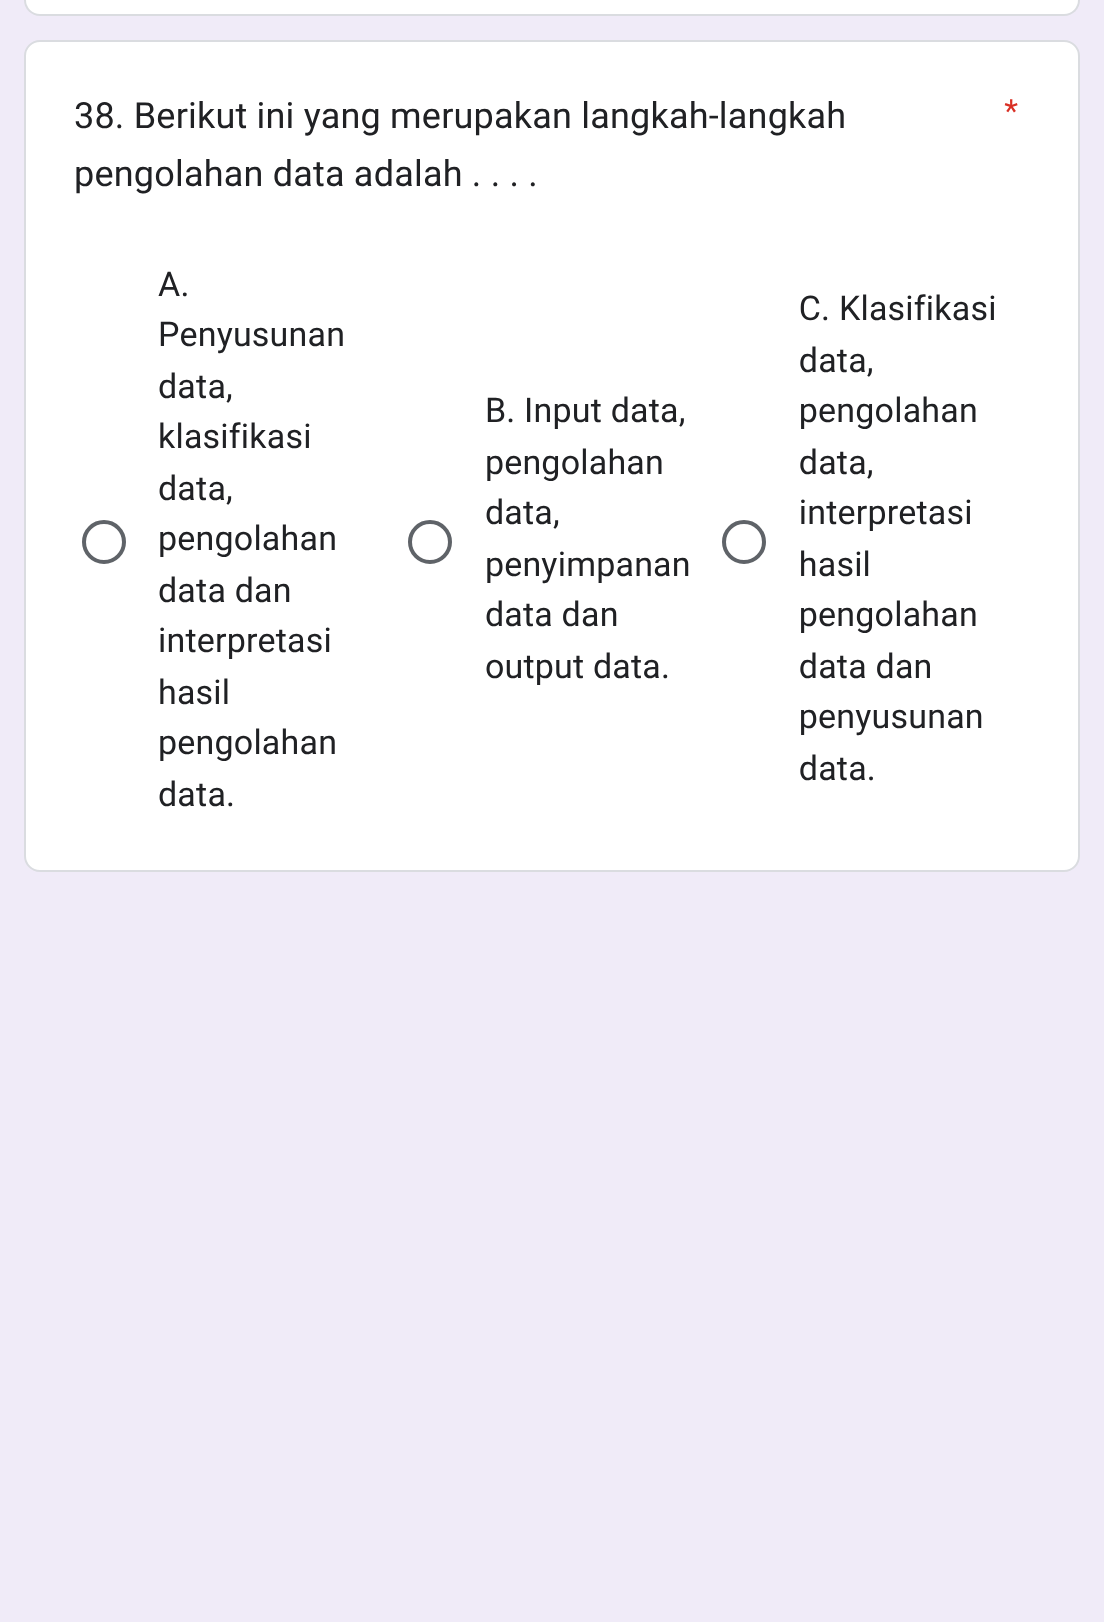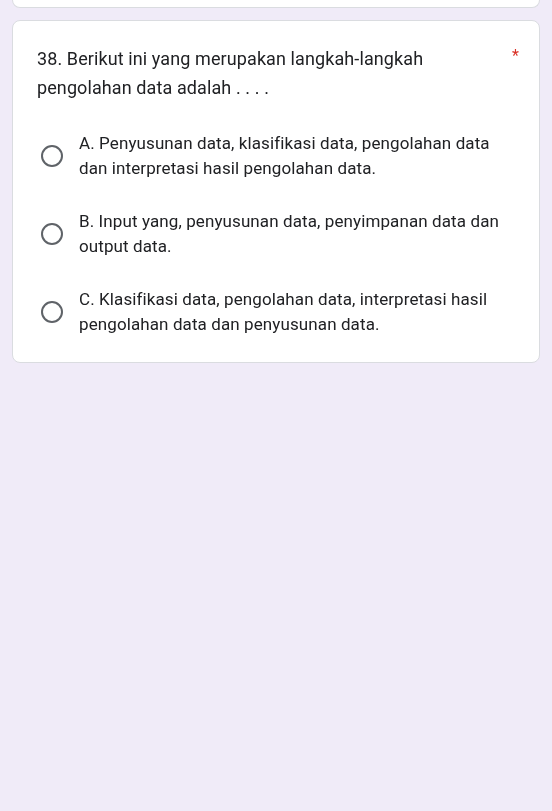--- a/index.html
+++ b/index.html
@@ -23,21 +23,21 @@
     height: 8px;
     border-top: none;
     border-top-left-radius: 0;
     border-top-right-radius: 0;
   }
   .card {
     background: #ffffff;
     border: 1px solid #dadce0;
     border-radius: 8px;
     margin: 0 12px;
-    padding: 24px 20px 24px 24px;
+    padding: 24px 30px 24px 24px;
   }
   .question-header {
     display: flex;
     align-items: flex-start;
     margin-bottom: 28px;
   }
   .question-text {
     font-size: 18px;
     color: #202124;
     line-height: 1.6;
@@ -45,22 +45,21 @@
     letter-spacing: 0.1px;
   }
   .required-asterisk {
     color: #d93025;
     font-size: 16px;
     margin-left: 8px;
     line-height: 1.4;
   }
   .options {
     display: flex;
-    flex-direction: column;
-    gap: 27px;
+    gap: 16px;
     padding-left: 4px;
     justify-content: center;
   }
   .option {
     display: flex;
     align-items: center;
     gap: 16px;
     cursor: pointer;
   }
   .radio {
@@ -95,21 +94,21 @@
 
   <div class="options">
 
     <label class="option">
       <span class="radio"></span>
       <span class="option-label">A. Penyusunan data, klasifikasi data, pengolahan data dan interpretasi hasil pengolahan data.</span>
     </label>
 
     <label class="option">
       <span class="radio"></span>
-      <span class="option-label">B. Input yang, penyusunan data, penyimpanan data dan output data.</span>
+      <span class="option-label">B. Input data, pengolahan data, penyimpanan data dan output data.</span>
     </label>
 
     <label class="option">
       <span class="radio"></span>
       <span class="option-label">C. Klasifikasi data, pengolahan data, interpretasi hasil pengolahan data dan penyusunan data.</span>
     </label>
 
 
 
   </div>

